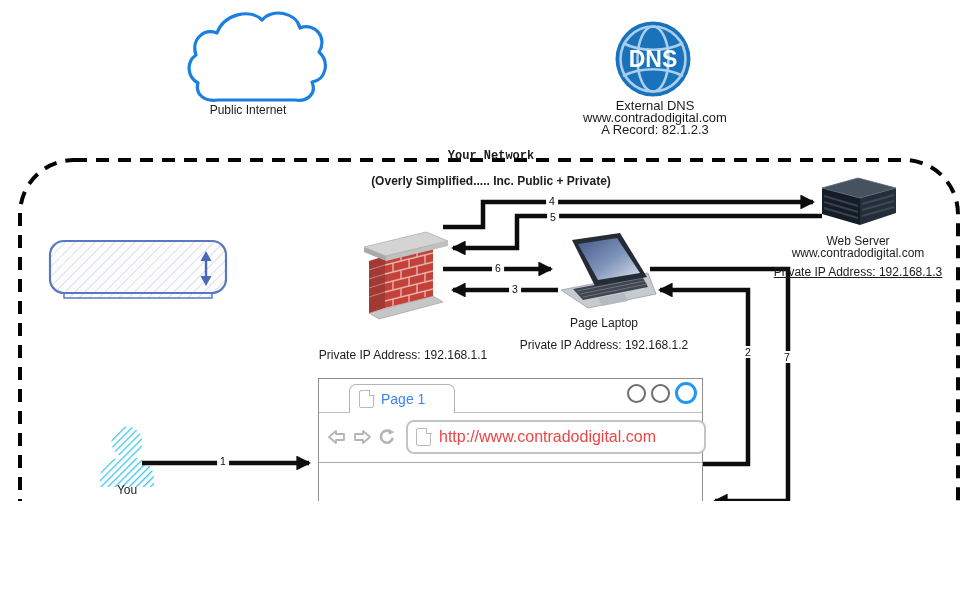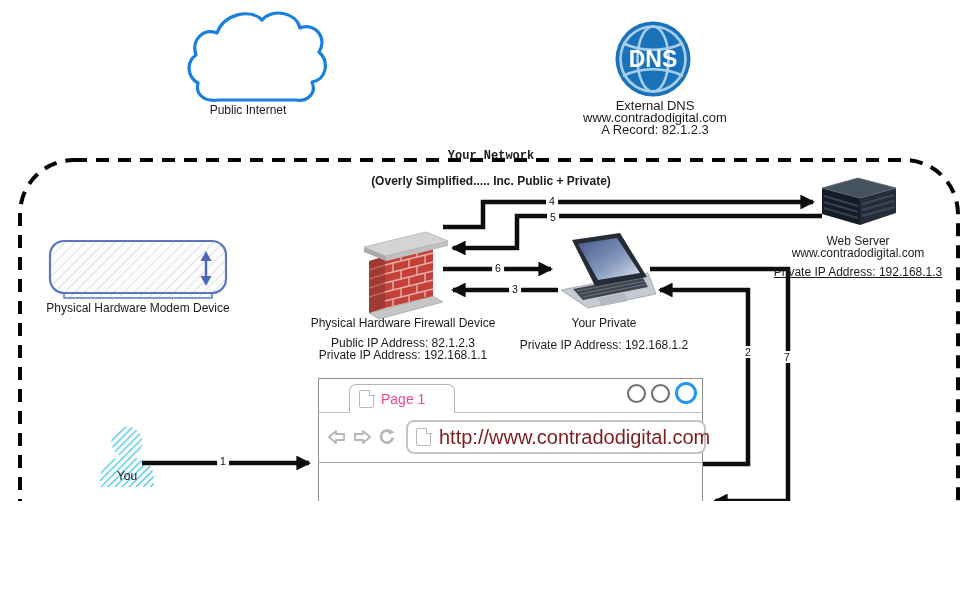--- a/index.html
+++ b/index.html
@@ -19,34 +19,34 @@
   #browser{
     position:absolute;left:318px;top:378px;width:385px;height:155px;
     border:1.5px solid #8f8f8f;background:#ffffff;box-sizing:border-box;
   }
   .b-topline{position:absolute;left:0;right:0;top:33px;border-top:1.3px solid #c2c2c2;}
   .b-tab{
     position:absolute;left:30px;top:5px;width:106px;height:29px;background:#ffffff;
     border:1.5px solid #b5b5b5;border-bottom:none;border-radius:7px 7px 0 0;
     box-sizing:border-box;display:flex;align-items:center;gap:7px;padding-left:9px;z-index:2;
   }
-  .b-tab-label{font-size:14px;color:#ec4899;}
+  .b-tab-label{font-size:14px;color:#3b82f6;}
   .doc{width:13px;height:16px;border:1.5px solid #b9b9b9;border-radius:2px;position:relative;background:#fff;flex:0 0 auto;}
   .doc::after{content:'';position:absolute;top:-1.5px;right:-1.5px;width:5px;height:5px;background:#fff;
     border-left:1.5px solid #b9b9b9;border-bottom:1.5px solid #b9b9b9;}
   .b-circles{position:absolute;right:5px;top:3px;display:flex;align-items:center;gap:5px;z-index:2;}
   .circ{width:15px;height:15px;border-radius:50%;border:2.6px solid #6e6e6e;background:#fff;}
   .circ.blue{width:16px;height:16px;border:3px solid #2196f3;}
   .b-toolbar{position:absolute;left:8px;top:41px;display:flex;align-items:center;gap:5px;z-index:1;}
   .nav-ico{display:flex;align-items:center;}
   .b-url{
     width:288px;height:30px;border:2px solid #c4c4c4;border-radius:8px;background:#fff;
     display:flex;align-items:center;gap:8px;padding-left:8px;margin-left:4px;box-sizing:content-box;
   }
-  .b-url-text{font-size:20px;color:#7f1d1d;white-space:nowrap;}
+  .b-url-text{font-size:16px;color:#ef4444;white-space:nowrap;}
   .b-separator{position:absolute;left:0;right:0;top:83px;border-top:1.3px solid #ababab;}
 </style>
 </head>
 <body>
 
 <div id="stage">
 
   <svg id="diagram-svg" width="980" height="591" viewBox="0 0 980 591">
     <defs>
       <marker id="ah" viewBox="0 0 10 10" refX="8.5" refY="5" markerWidth="3.3" markerHeight="3.3" orient="auto">
@@ -152,34 +152,31 @@
 
   <div class="lbl" style="left:188px;top:104px;width:120px;">Public Internet</div>
 
   <div class="lbl small" style="left:575px;top:100px;width:160px;">External DNS</div>
   <div class="lbl small" style="left:575px;top:112px;width:160px;">www.contradodigital.com</div>
   <div class="lbl small" style="left:575px;top:124px;width:160px;">A Record: 82.1.2.3</div>
 
   <div class="lbl bold" style="left:356px;top:150px;width:270px;font-family:Liberation Mono, monospace;">Your Network</div>
   <div class="lbl bold" style="left:356px;top:175px;width:270px;">(Overly Simplified..... Inc. Public + Private)</div>
 
-  <div class="lbl" style="left:28px;top:302px;width:220px;">Physical Hardware Modem Device</div>
-
-  <div class="lbl" style="left:293px;top:317px;width:220px;">Physical Hardware Firewall Device</div>
-  <div class="lbl" style="left:293px;top:337px;width:220px;">Public IP Address: 82.1.2.3</div>
+
   <div class="lbl" style="left:293px;top:349px;width:220px;">Private IP Address: 192.168.1.1</div>
 
-  <div class="lbl" style="left:514px;top:317px;width:180px;">Your Private</div>
+  <div class="lbl" style="left:514px;top:317px;width:180px;">Page Laptop</div>
   <div class="lbl" style="left:514px;top:339px;width:180px;">Private IP Address: 192.168.1.2</div>
 
   <div class="lbl" style="left:768px;top:235px;width:180px;">Web Server</div>
   <div class="lbl" style="left:768px;top:247px;width:180px;">www.contradodigital.com</div>
   <div class="lbl" style="left:768px;top:266px;width:180px;text-decoration:underline;">Private IP Address: 192.168.1.3</div>
 
-  <div class="lbl" style="left:87px;top:470px;width:80px;">You</div>
+  <div class="lbl" style="left:87px;top:484px;width:80px;">You</div>
 
   <span class="num" style="left:223px;top:461px;">1</span>
   <span class="num" style="left:748px;top:352px;">2</span>
   <span class="num" style="left:515px;top:289px;">3</span>
   <span class="num" style="left:552px;top:201px;">4</span>
   <span class="num" style="left:553px;top:217px;">5</span>
   <span class="num" style="left:498px;top:268px;">6</span>
   <span class="num" style="left:787px;top:357px;">7</span>
 
   <div id="browser">

